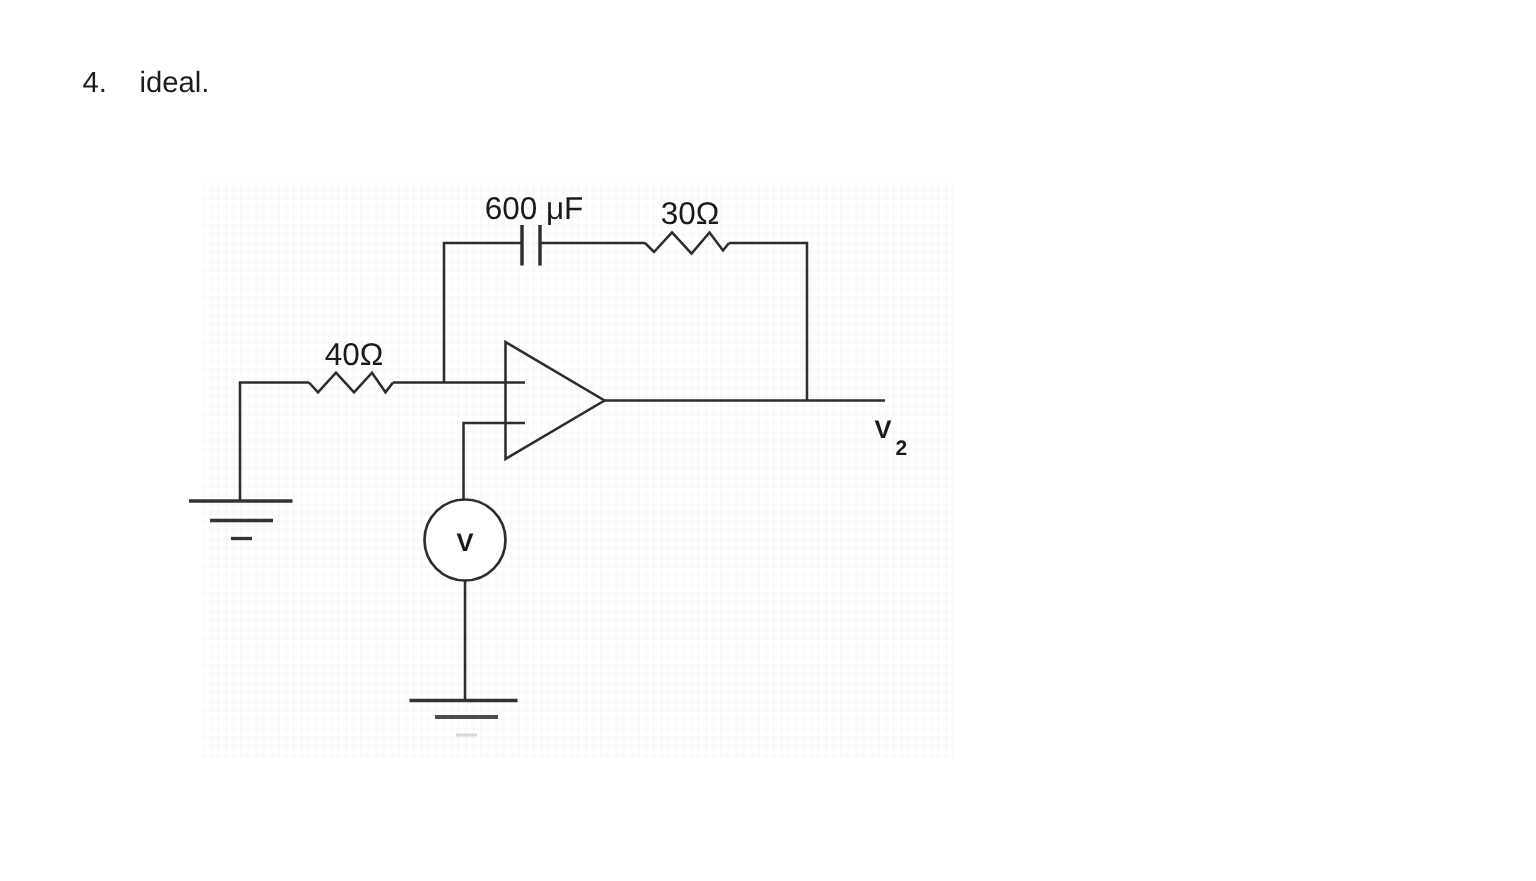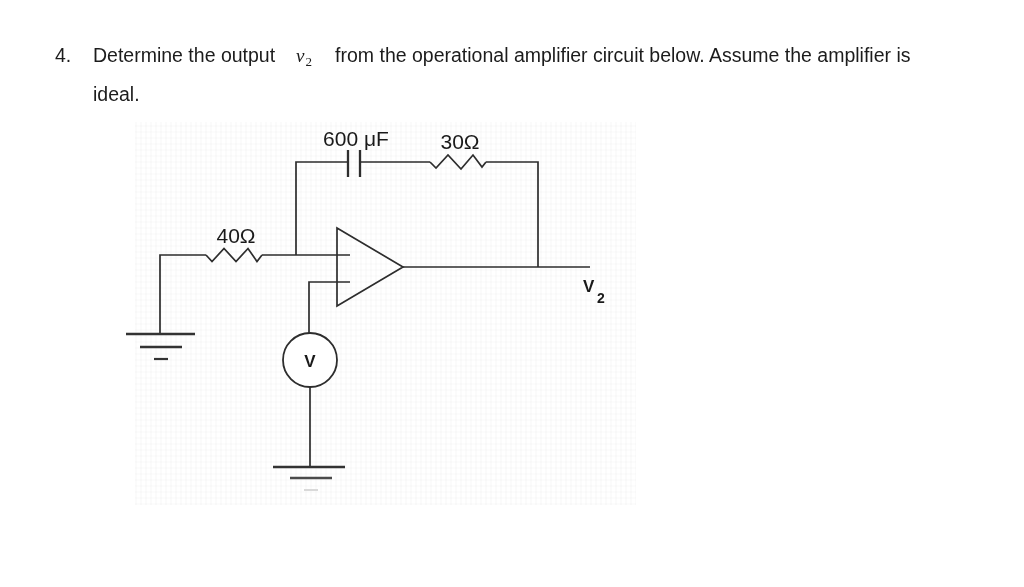--- a/index.html
+++ b/index.html
@@ -83,21 +83,20 @@
   }
 </style>
 </head>
 <body>
 
 <div class="page">
 
   <div class="question">
     <span class="qnum">4.</span>
     <div class="qtext">
-      <div class="qline1"><span>Determine the output</span><span class="mathvar"><i>v</i><sub>2</sub></span><span>from the operational amplifier circuit below. Assume the amplifier is</span></div>
       <div class="qline2">ideal.</div>
     </div>
   </div>
 
   <div class="scan-texture"></div>
 
   <svg class="circuit" width="1024" height="587" viewBox="0 0 1024 587" xmlns="http://www.w3.org/2000/svg">
 
     <path class="wire" d="M160,334 L160,255 L206,255 M262,255 L350,255"></path>
     <path class="wire" d="M296,255 L296,162 L348,162 M360,162 L430,162 M486,162 L538,162 L538,267"></path>

